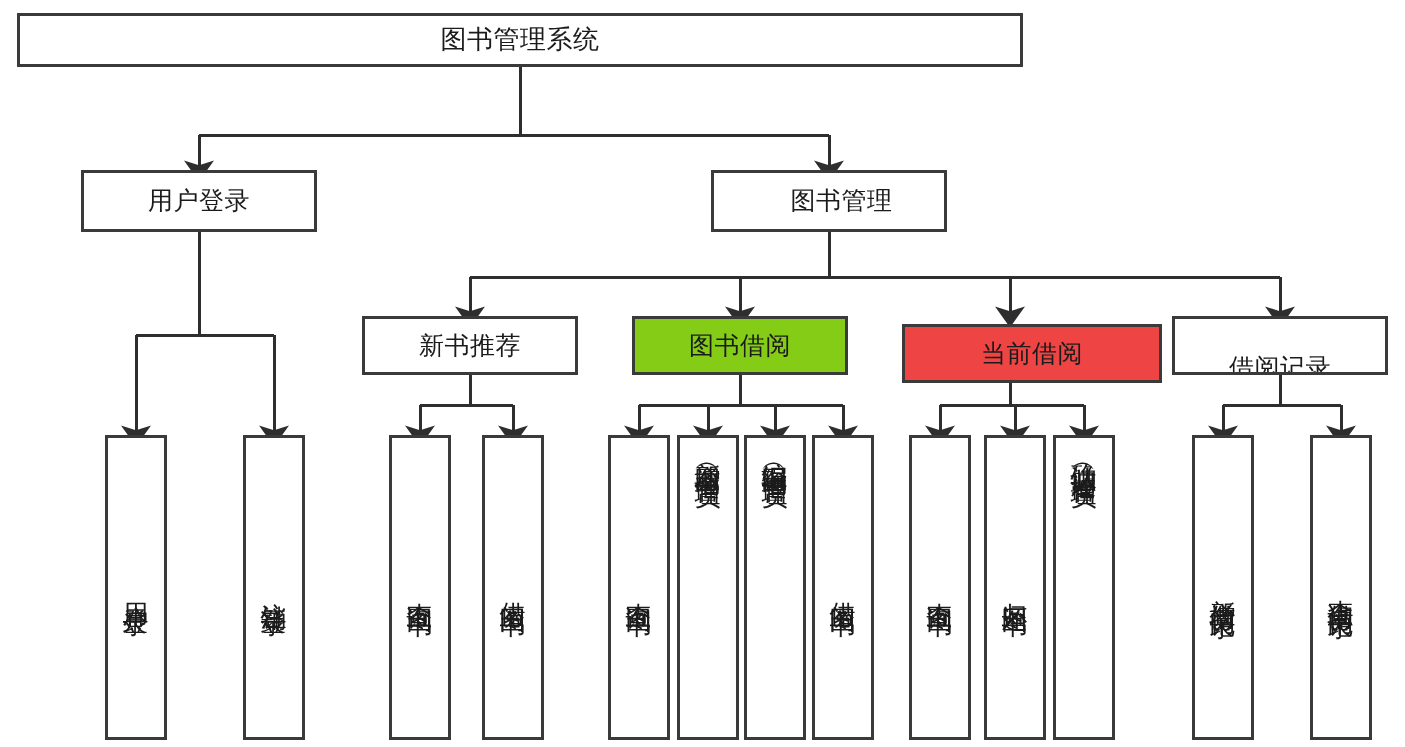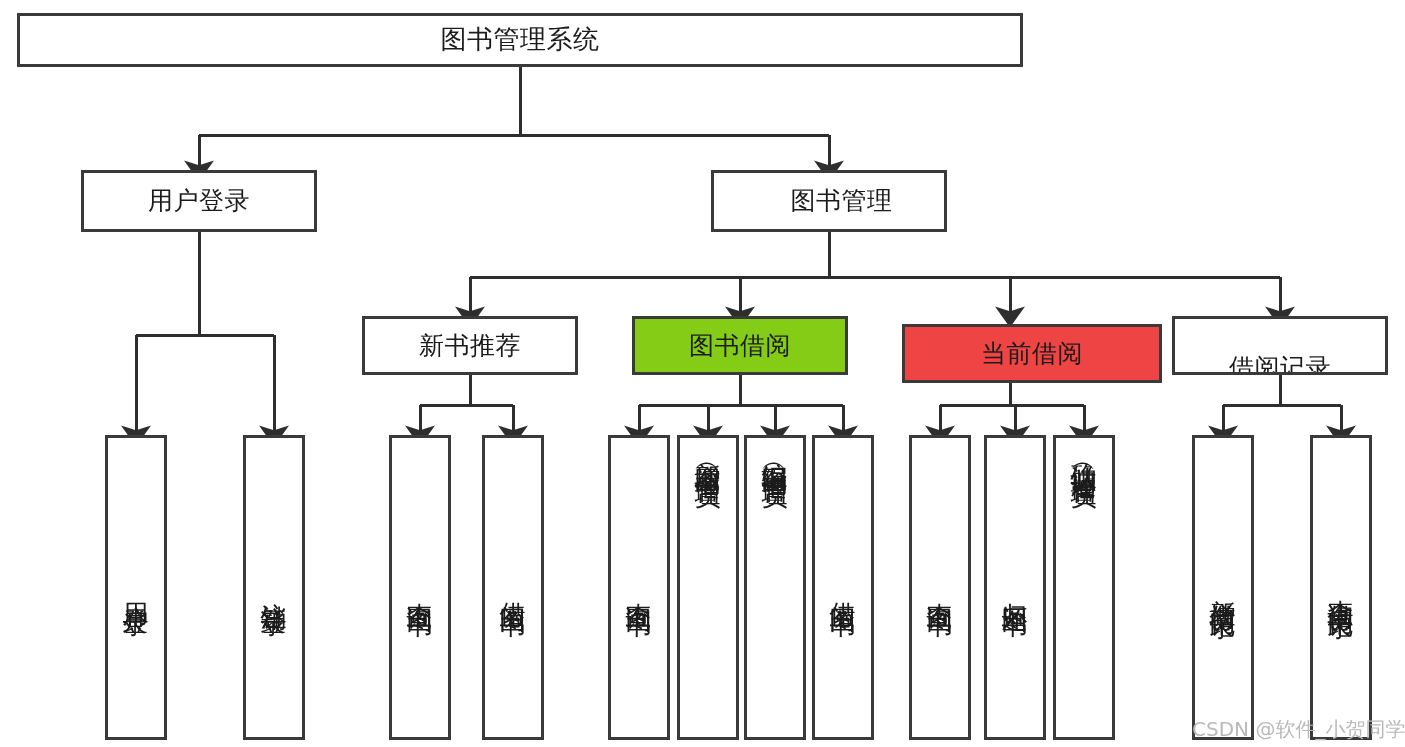--- a/index.html
+++ b/index.html
@@ -178,14 +178,13 @@
         <span class="label" style="color: rgb(27, 27, 27);">确认归还（管理员）</span>
       </div>
       <div class="node vert align-middle" style="left: 1192px; top: 435px; width: 62px; height: 305px; border-color: rgb(58, 58, 58); background: rgb(255, 255, 255);">
         <span class="label" style="color: rgb(27, 27, 27);">新增借阅记录</span>
       </div>
       <div class="node vert align-middle" style="left: 1310px; top: 435px; width: 62px; height: 305px; border-color: rgb(58, 58, 58); background: rgb(255, 255, 255);">
         <span class="label" style="color: rgb(27, 27, 27);">查询借阅记录</span>
       </div>
     </div>
 
-  <div class="watermark" style="left: 1192px; top: 716px; color: rgb(185, 185, 185);">CSDN @软件_小贺同学</div>
 </div>
 
 </body></html>

